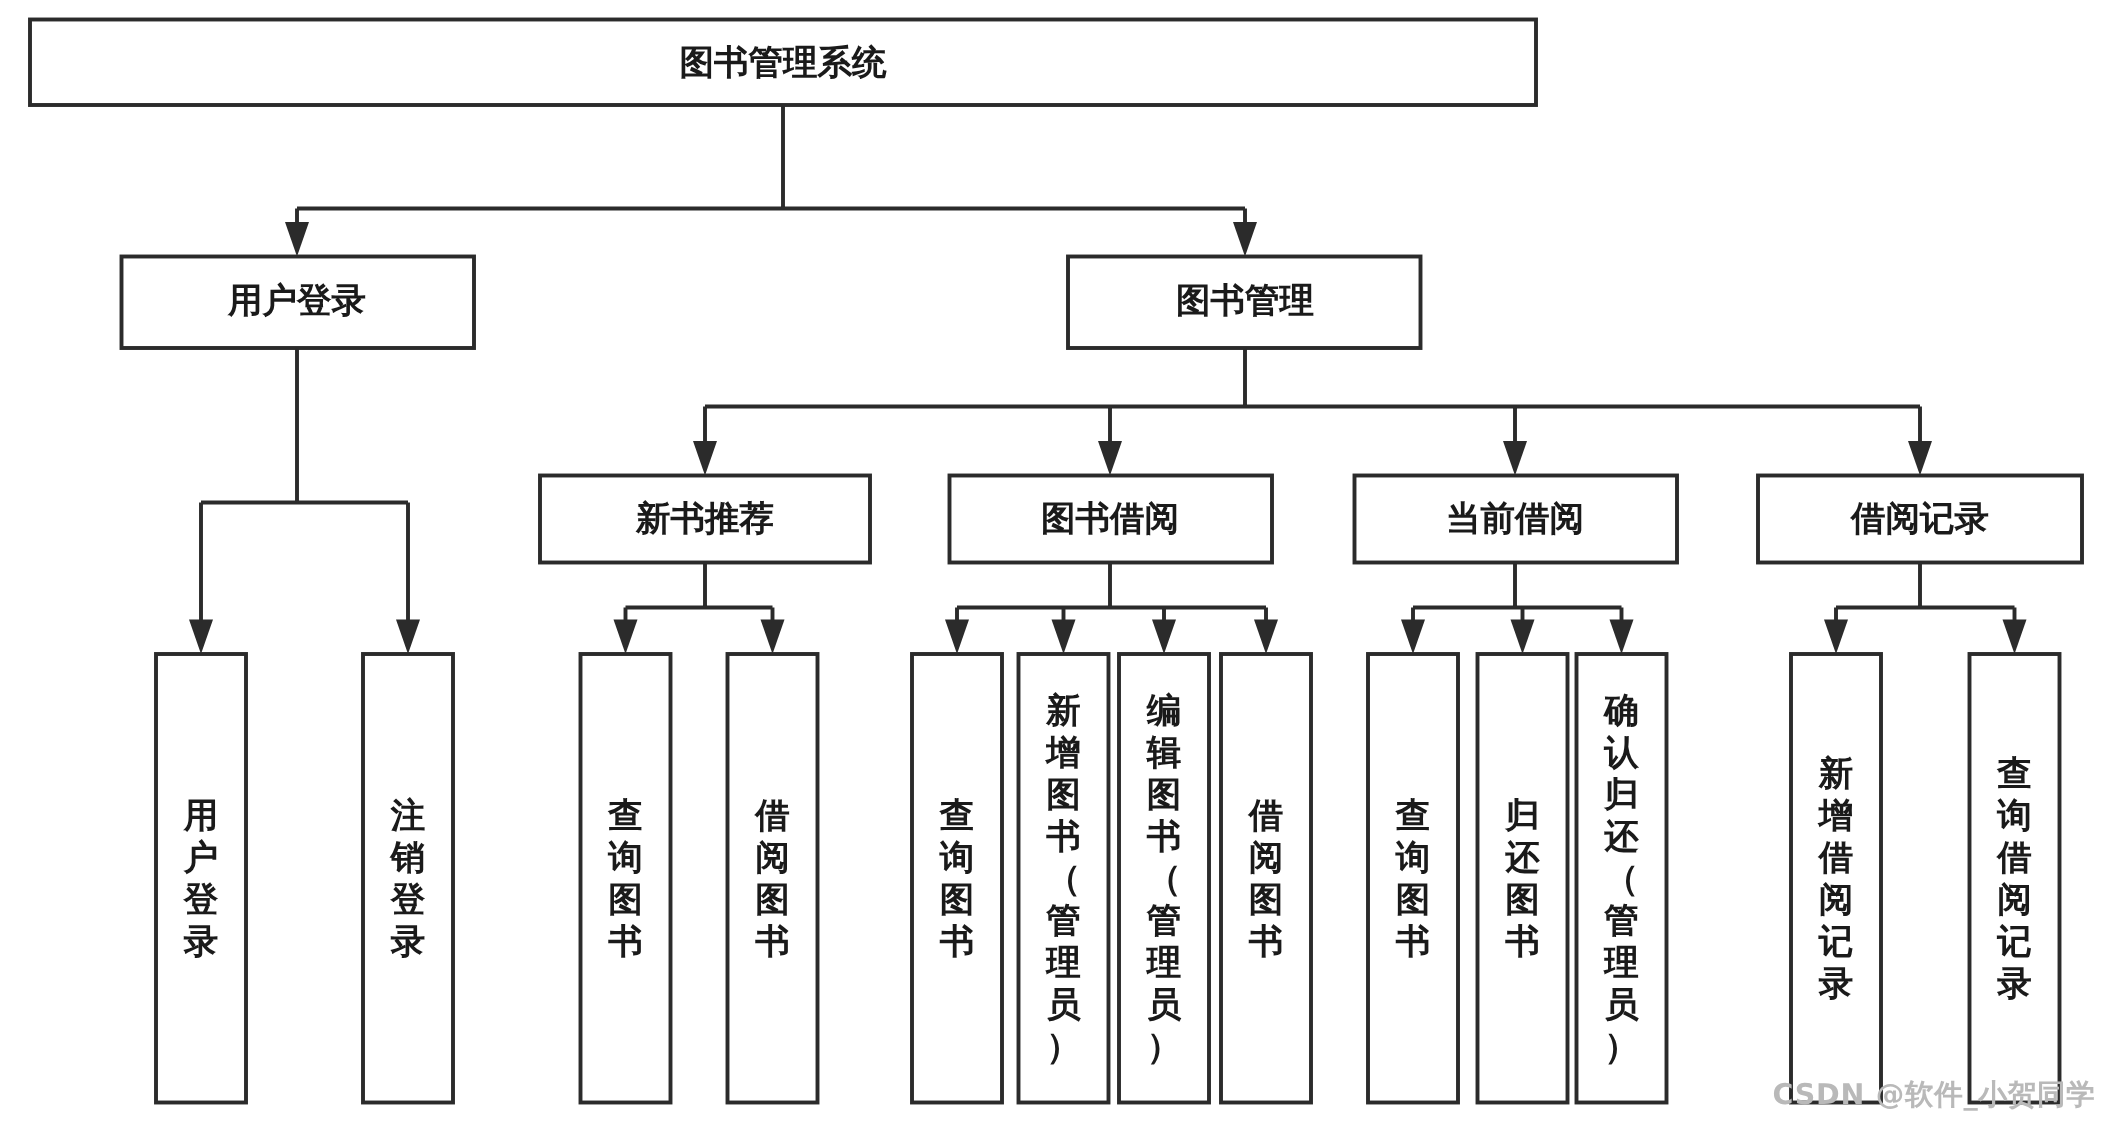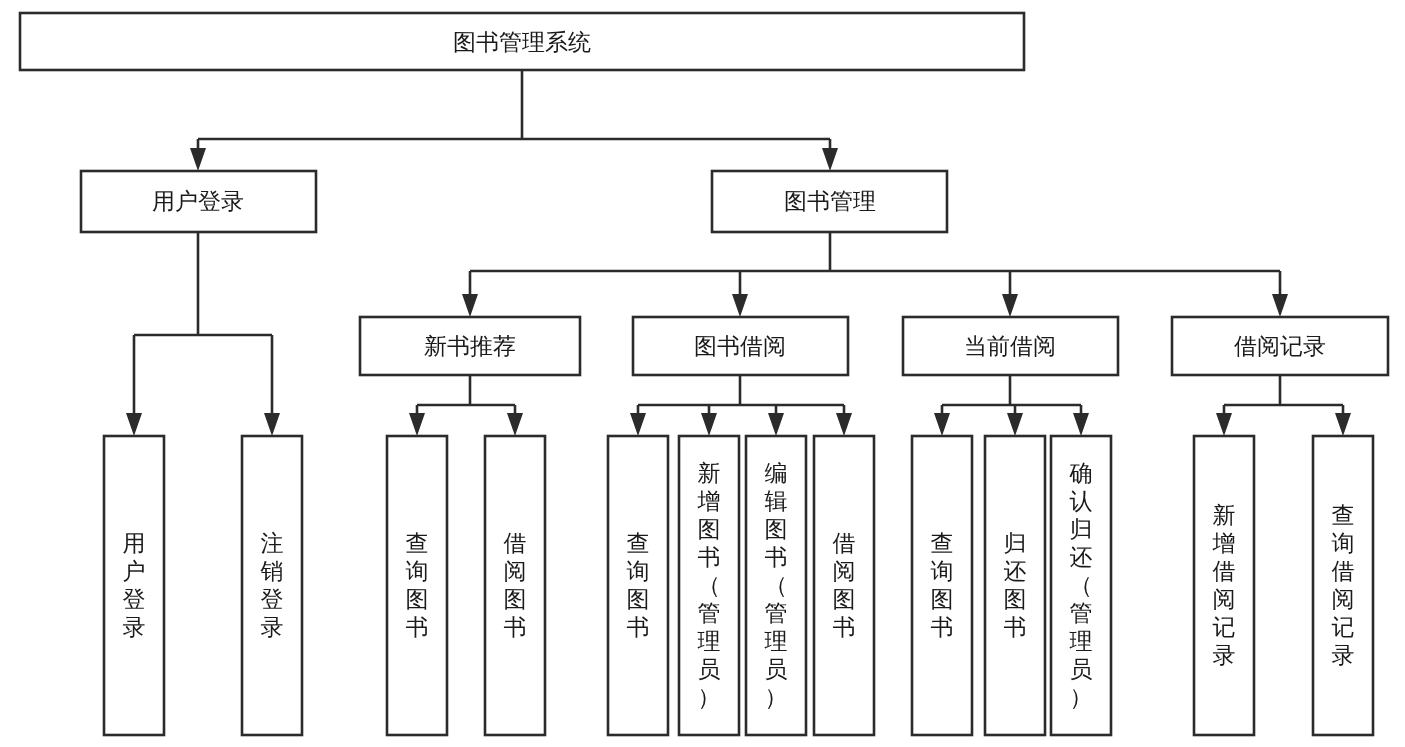--- a/index.html
+++ b/index.html
@@ -12,20 +12,21 @@
     width: 1405px;
     height: 747px;
     font-family: "DejaVu Sans", "Liberation Sans", sans-serif;
     overflow: hidden;
   }
   #diagram-root {
     position: relative;
     width: 1405px;
     height: 747px;
     background: #ffffff;
+    font-weight: bold;
   }
   svg.flow {
     position: absolute;
     left: 0;
     top: 0;
     width: 1405px;
     height: 747px;
     display: block;
   }
   .node-rect {
@@ -209,14 +210,15 @@
       </g>
 
       <g>
         <rect class="node-rect" x="1313" y="436" width="60" height="299"></rect>
         <text class="node-label-v" x="1343" y="523.34"><tspan x="1343" dy="0">查</tspan><tspan x="1343" dy="28">询</tspan><tspan x="1343" dy="28">借</tspan><tspan x="1343" dy="28">阅</tspan><tspan x="1343" dy="28">记</tspan><tspan x="1343" dy="28">录</tspan></text>
       </g>
 
     </g>
   </svg>
 
+  <div class="watermark-text">CSDN @软件_小贺同学</div>
 
 </div>
 
 </body></html>

